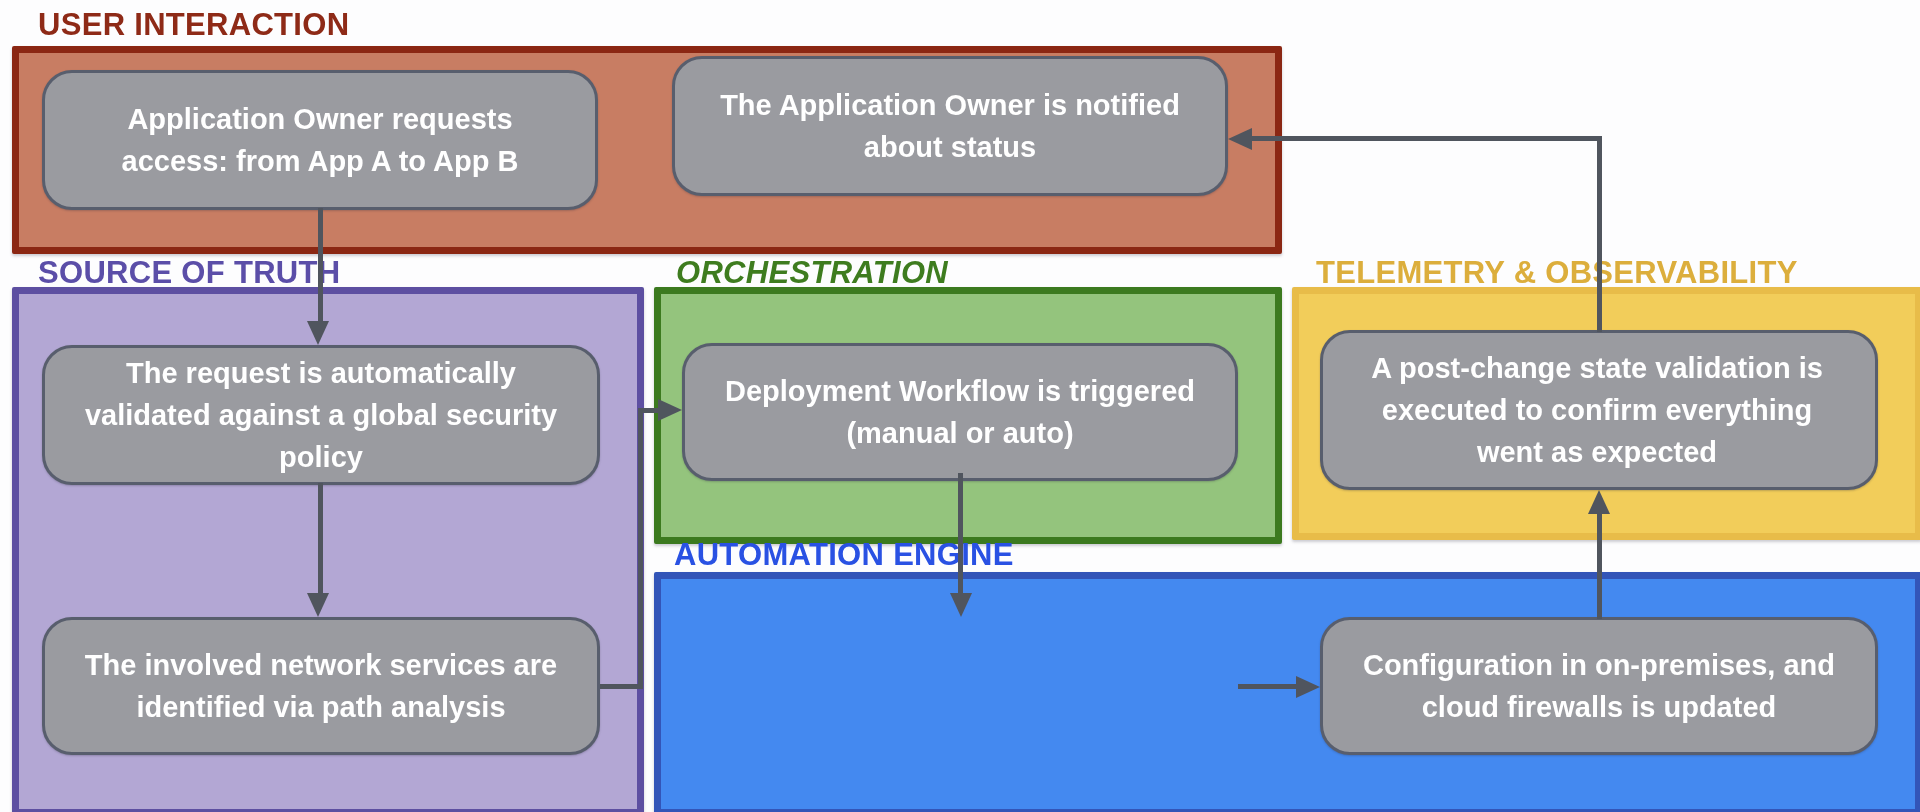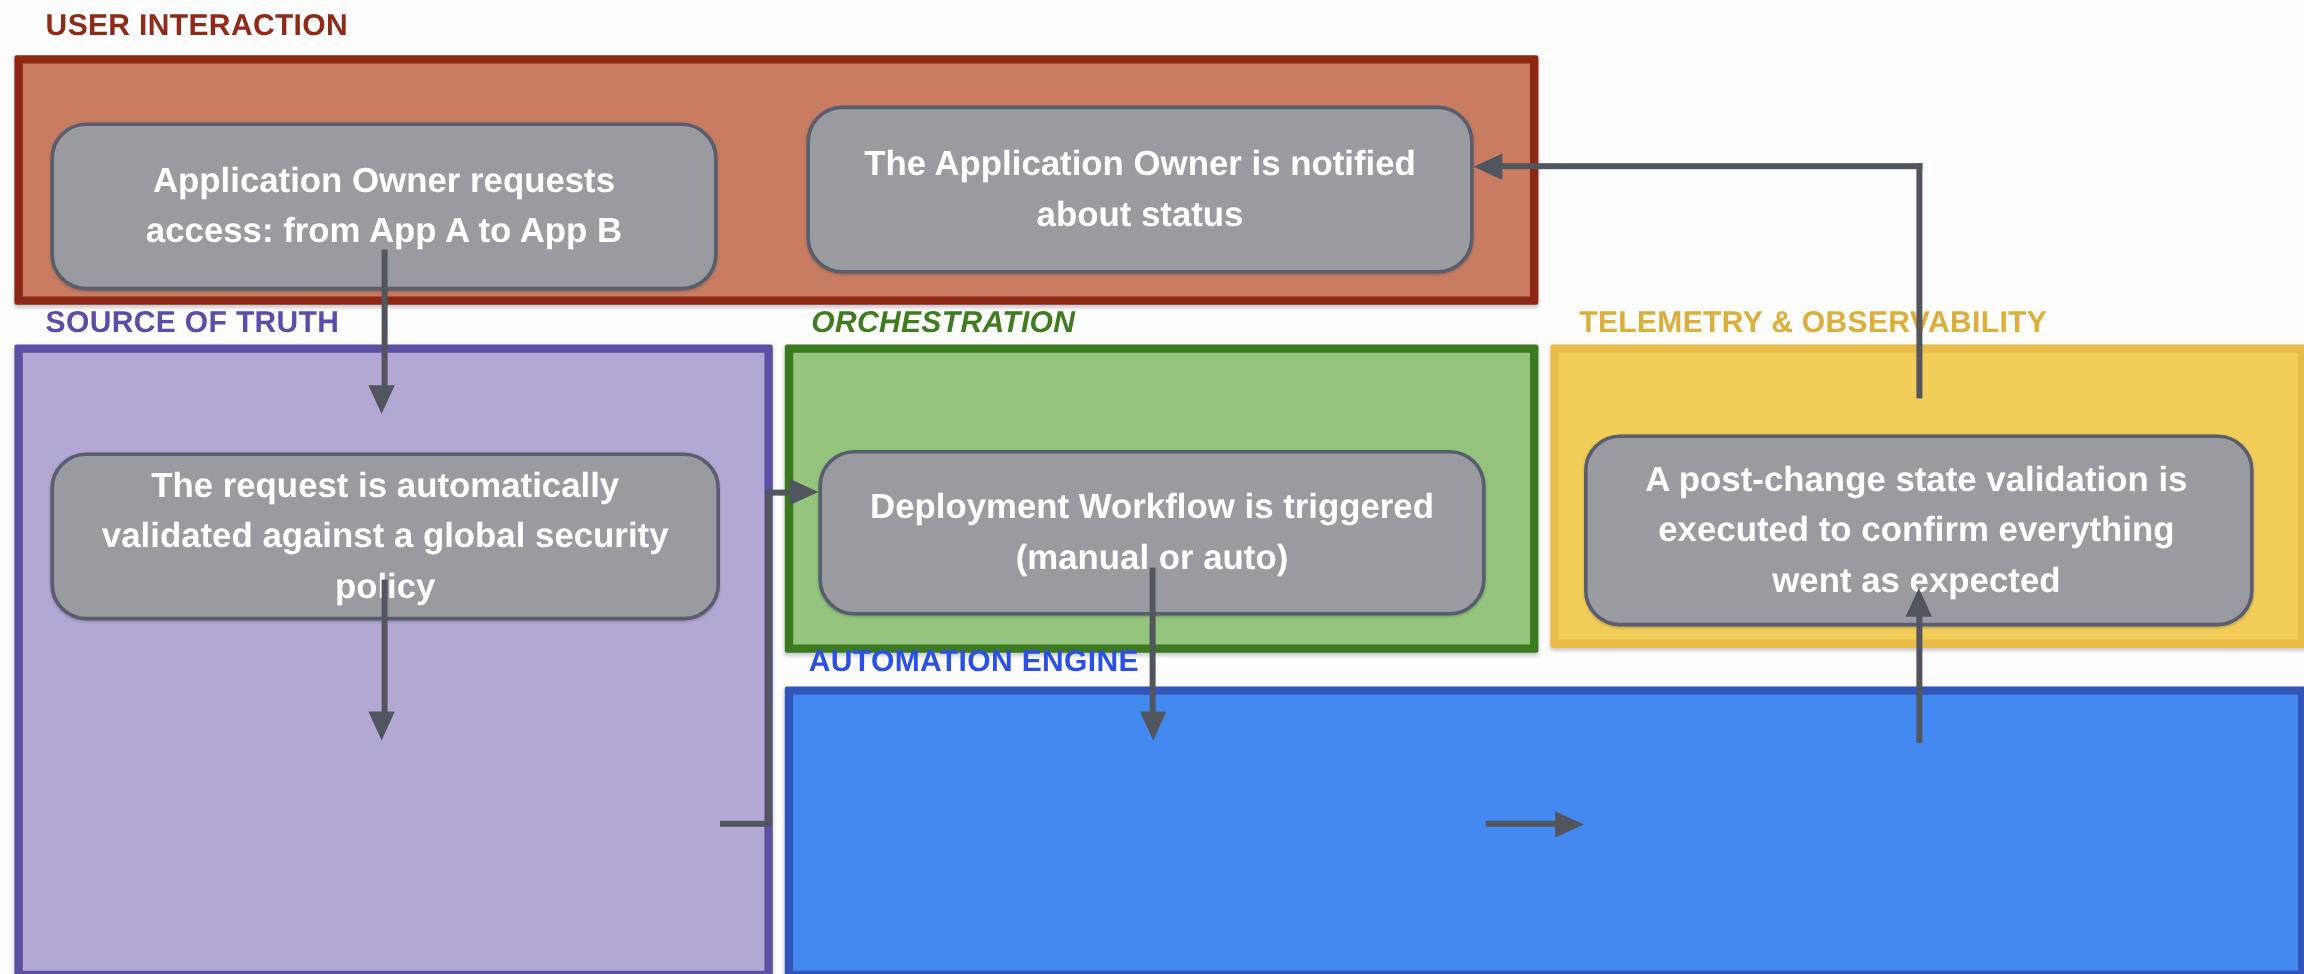--- a/index.html
+++ b/index.html
@@ -1,32 +1,32 @@
 <!DOCTYPE html>
 <html style="--conn: #50555E;"><head>
 <meta charset="utf-8">
 <style>
   html,body{margin:0;padding:0;overflow:hidden;background:#FDFDFE;}
   .canvas{
     position:relative;width:1920px;height:812px;background:#FDFDFE;overflow:hidden;
     font-family:"Liberation Sans","DejaVu Sans",sans-serif;
   }
   .sec-label{
-    position:absolute;font-weight:bold;font-size:25px;letter-spacing:.3px;
+    position:absolute;font-weight:bold;font-size:31px;letter-spacing:.3px;
     white-space:nowrap;z-index:3;line-height:1.1;
   }
   .container{
     position:absolute;border:7px solid;z-index:1;border-radius:2px;
     box-shadow:0 2px 3px rgba(60,60,80,.25);
   }
   .step{
     position:absolute;border:3px solid;border-radius:30px;
     display:flex;align-items:center;justify-content:center;text-align:center;
     font-weight:bold;font-size:29px;line-height:1.45;padding:0 34px;
-    box-sizing:border-box;z-index:2;box-shadow:0 1px 2px rgba(40,40,60,.25);margin-top:32px;
+    box-sizing:border-box;z-index:2;box-shadow:0 1px 2px rgba(40,40,60,.25);
   }
   .seg{position:absolute;background:var(--conn);z-index:4;}
   .arr{position:absolute;width:0;height:0;z-index:4;}
   .arr-down{border-left:11px solid transparent;border-right:11px solid transparent;border-top:24px solid var(--conn);}
   .arr-up{border-left:11px solid transparent;border-right:11px solid transparent;border-bottom:24px solid var(--conn);}
   .arr-right{border-top:11px solid transparent;border-bottom:11px solid transparent;border-left:24px solid var(--conn);}
   .arr-left{border-top:11px solid transparent;border-bottom:11px solid transparent;border-right:24px solid var(--conn);}
 
   .lbl-0{left:38px;top:8px;}
   .lbl-1{left:38px;top:256px;}
@@ -78,40 +78,42 @@
     <div class="container cont-0 section-fill" style="background: rgb(200, 125, 99); border-color: rgb(139, 39, 19);">
       <div class="step" id="step-b1" style="background: rgb(154, 155, 160); border-color: rgb(88, 94, 109); color: rgb(255, 255, 255);">Application Owner requests access: from App A to App B</div>
       <div class="step" id="step-b2" style="background: rgb(154, 155, 160); border-color: rgb(88, 94, 109); color: rgb(255, 255, 255);">The Application Owner is notified about status</div>
     </div>
   </section>
 
   <section>
     <div class="sec-label lbl-1" style="color: rgb(91, 78, 168);">SOURCE OF TRUTH</div>
     <div class="container cont-1 section-fill" style="background: rgb(179, 167, 212); border-color: rgb(93, 79, 161);">
       <div class="step" id="step-b3" style="background: rgb(154, 155, 160); border-color: rgb(88, 94, 109); color: rgb(255, 255, 255);">The request is automatically validated against a global security policy</div>
+      <div class="step" id="step-b4" style="background: rgb(154, 155, 160); border-color: rgb(88, 94, 109); color: rgb(255, 255, 255);">The involved network services are identified via path analysis</div>
     </div>
   </section>
 
   <section>
     <div class="sec-label lbl-2" style="color: rgb(62, 124, 31); font-style: italic;">ORCHESTRATION</div>
     <div class="container cont-2 section-fill" style="background: rgb(148, 196, 125); border-color: rgb(60, 122, 31);">
       <div class="step" id="step-b5" style="background: rgb(154, 155, 160); border-color: rgb(88, 94, 109); color: rgb(255, 255, 255);">Deployment Workflow is triggered (manual or auto)</div>
     </div>
   </section>
 
   <section>
     <div class="sec-label lbl-3" style="color: rgb(220, 174, 60);">TELEMETRY &amp; OBSERVABILITY</div>
     <div class="container cont-3 section-fill" style="background: rgb(242, 205, 90); border-color: rgb(232, 188, 73);">
       <div class="step" id="step-b6" style="background: rgb(154, 155, 160); border-color: rgb(88, 94, 109); color: rgb(255, 255, 255); padding-left: 30px;">A post-change state validation is executed to confirm everything went as expected</div>
     </div>
   </section>
 
   <section>
     <div class="sec-label lbl-4" style="color: rgb(41, 81, 227); text-align: center;">AUTOMATION ENGINE</div>
     <div class="container cont-4 section-fill" style="background: rgb(68, 137, 240); border-color: rgb(51, 85, 184);">
+      <div class="step" id="step-b8" style="background: rgb(154, 155, 160); border-color: rgb(88, 94, 109); color: rgb(255, 255, 255);">Configuration in on-premises, and cloud firewalls is updated</div>
     </div>
   </section>
 
   <div class="seg" id="c1v"></div>
   <div class="arr arr-down" id="c1a"></div>
 
   <div class="seg" id="c2v"></div>
   <div class="arr arr-down" id="c2a"></div>
 
   <div class="seg" id="c3h1"></div>

